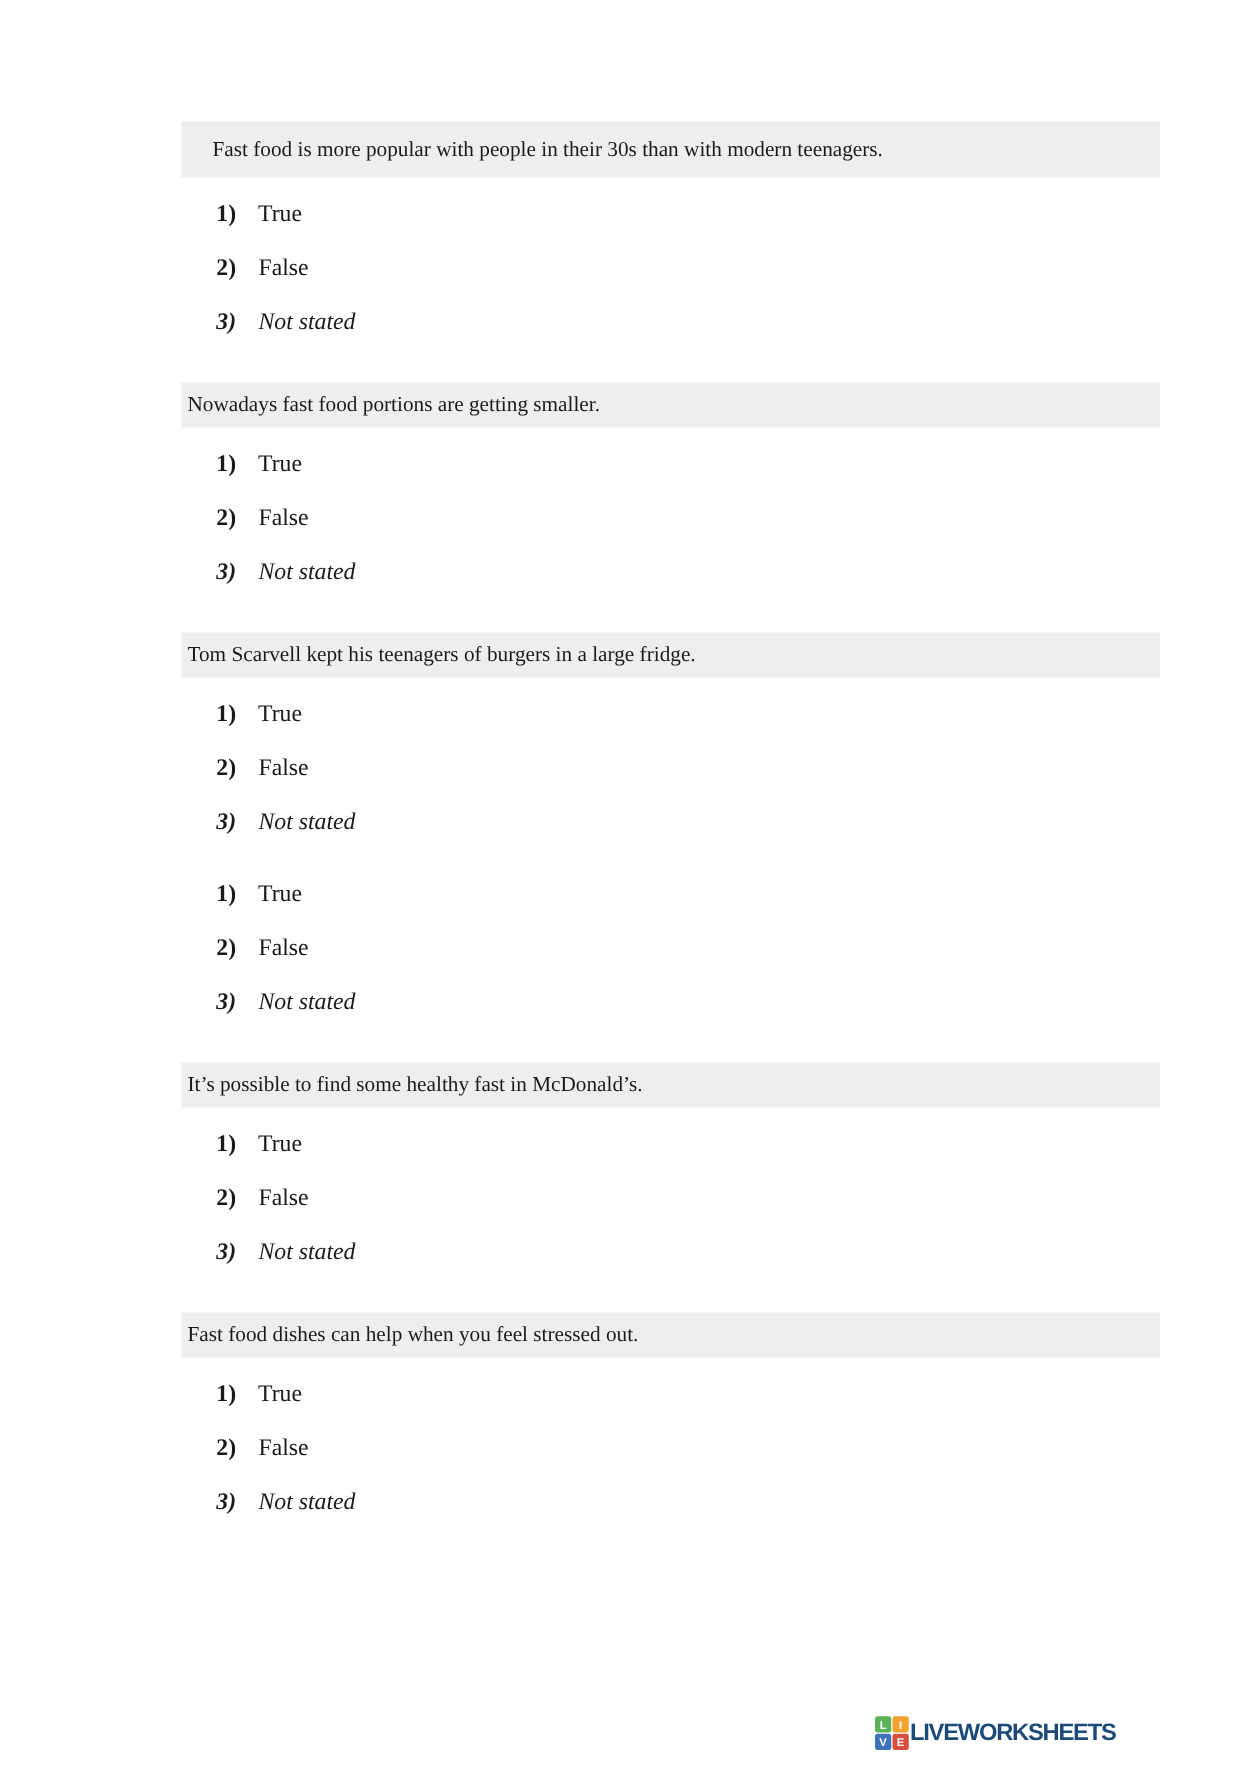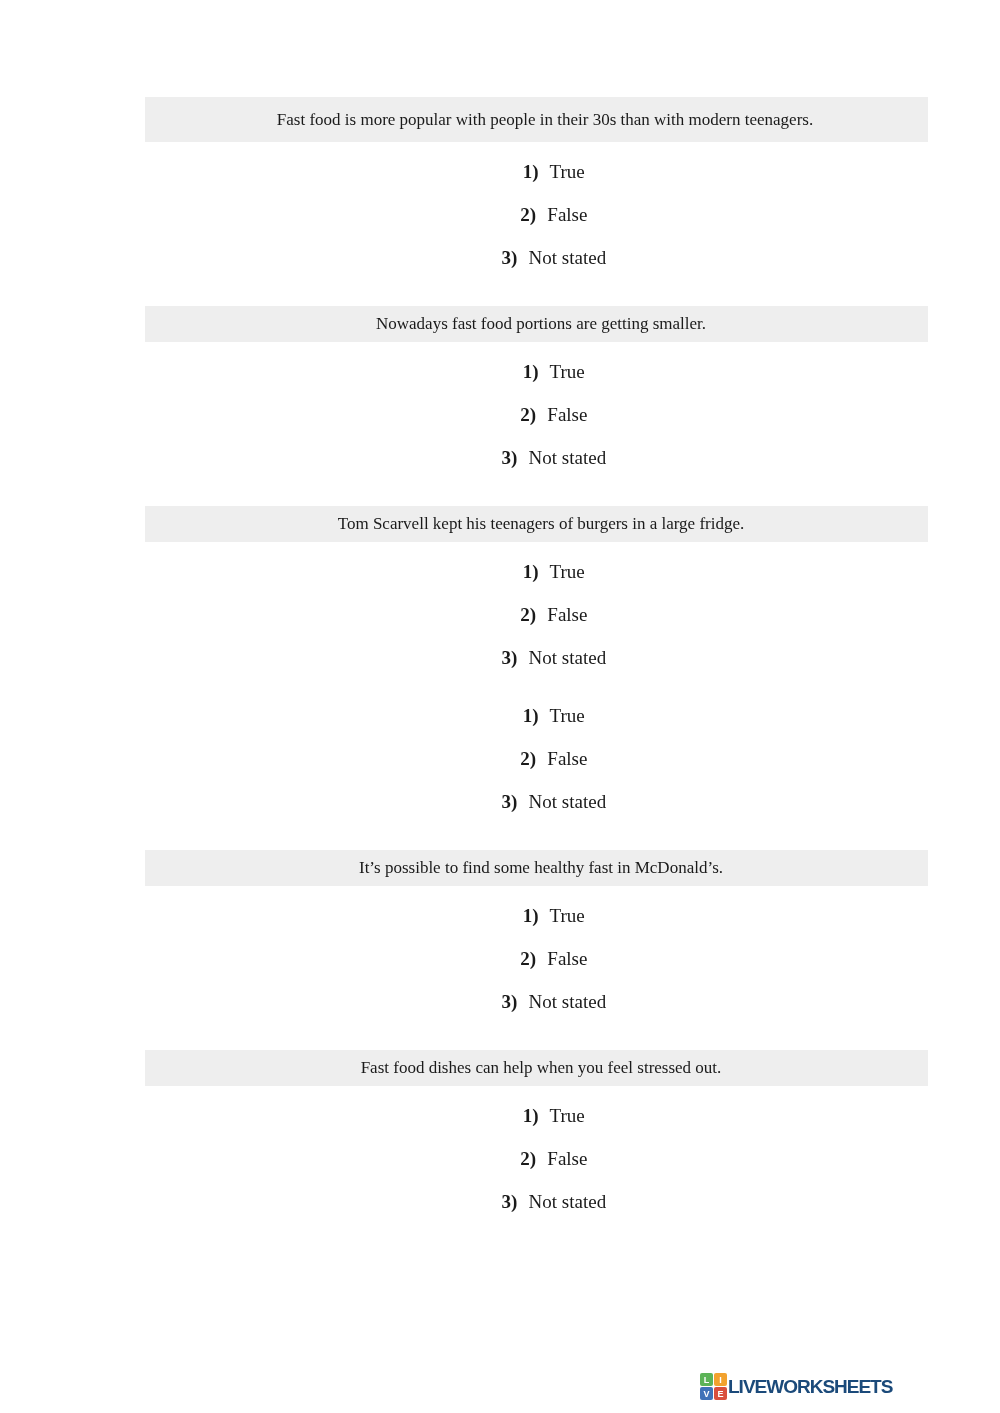--- a/index.html
+++ b/index.html
@@ -10,49 +10,49 @@
     width: 1000px;
     height: 1413px;
     position: relative;
     background: #ffffff;
     font-family: "Liberation Serif", "DejaVu Serif", serif;
     color: var(--text-color, #1a1a1a);
     overflow: hidden;
   }
   .content {
     padding: 97px 72px 0 145px;
-    text-align: center;
   }
   .question {
     margin-bottom: 38px;
   }
   .statement {
     background: var(--statement-bg, #eeeeee);
     font-size: 17px;
     line-height: 20px;
-    padding: 8px 8px 8px 17px;
+    padding: 8px 8px 8px 5px;
   }
   .statement.first {
     padding: 13px 8px 12px 25px;
   }
   ol.options {
     list-style: none;
     margin: 20px 0 0 0;
     padding: 0;
   }
   .option {
     font-size: 19px;
     line-height: 20px;
     height: 20px;
     margin-bottom: 23px;
     padding-left: 28px;
     cursor: pointer;
   }
   .option:last-child {
     margin-bottom: 0;
+    font-style: italic;
   }
   .option .num {
     display: inline-block;
     min-width: 29px;
     font-weight: bold;
   }
   .footer-logo {
     position: absolute;
     left: 700px;
     top: 1373px;

